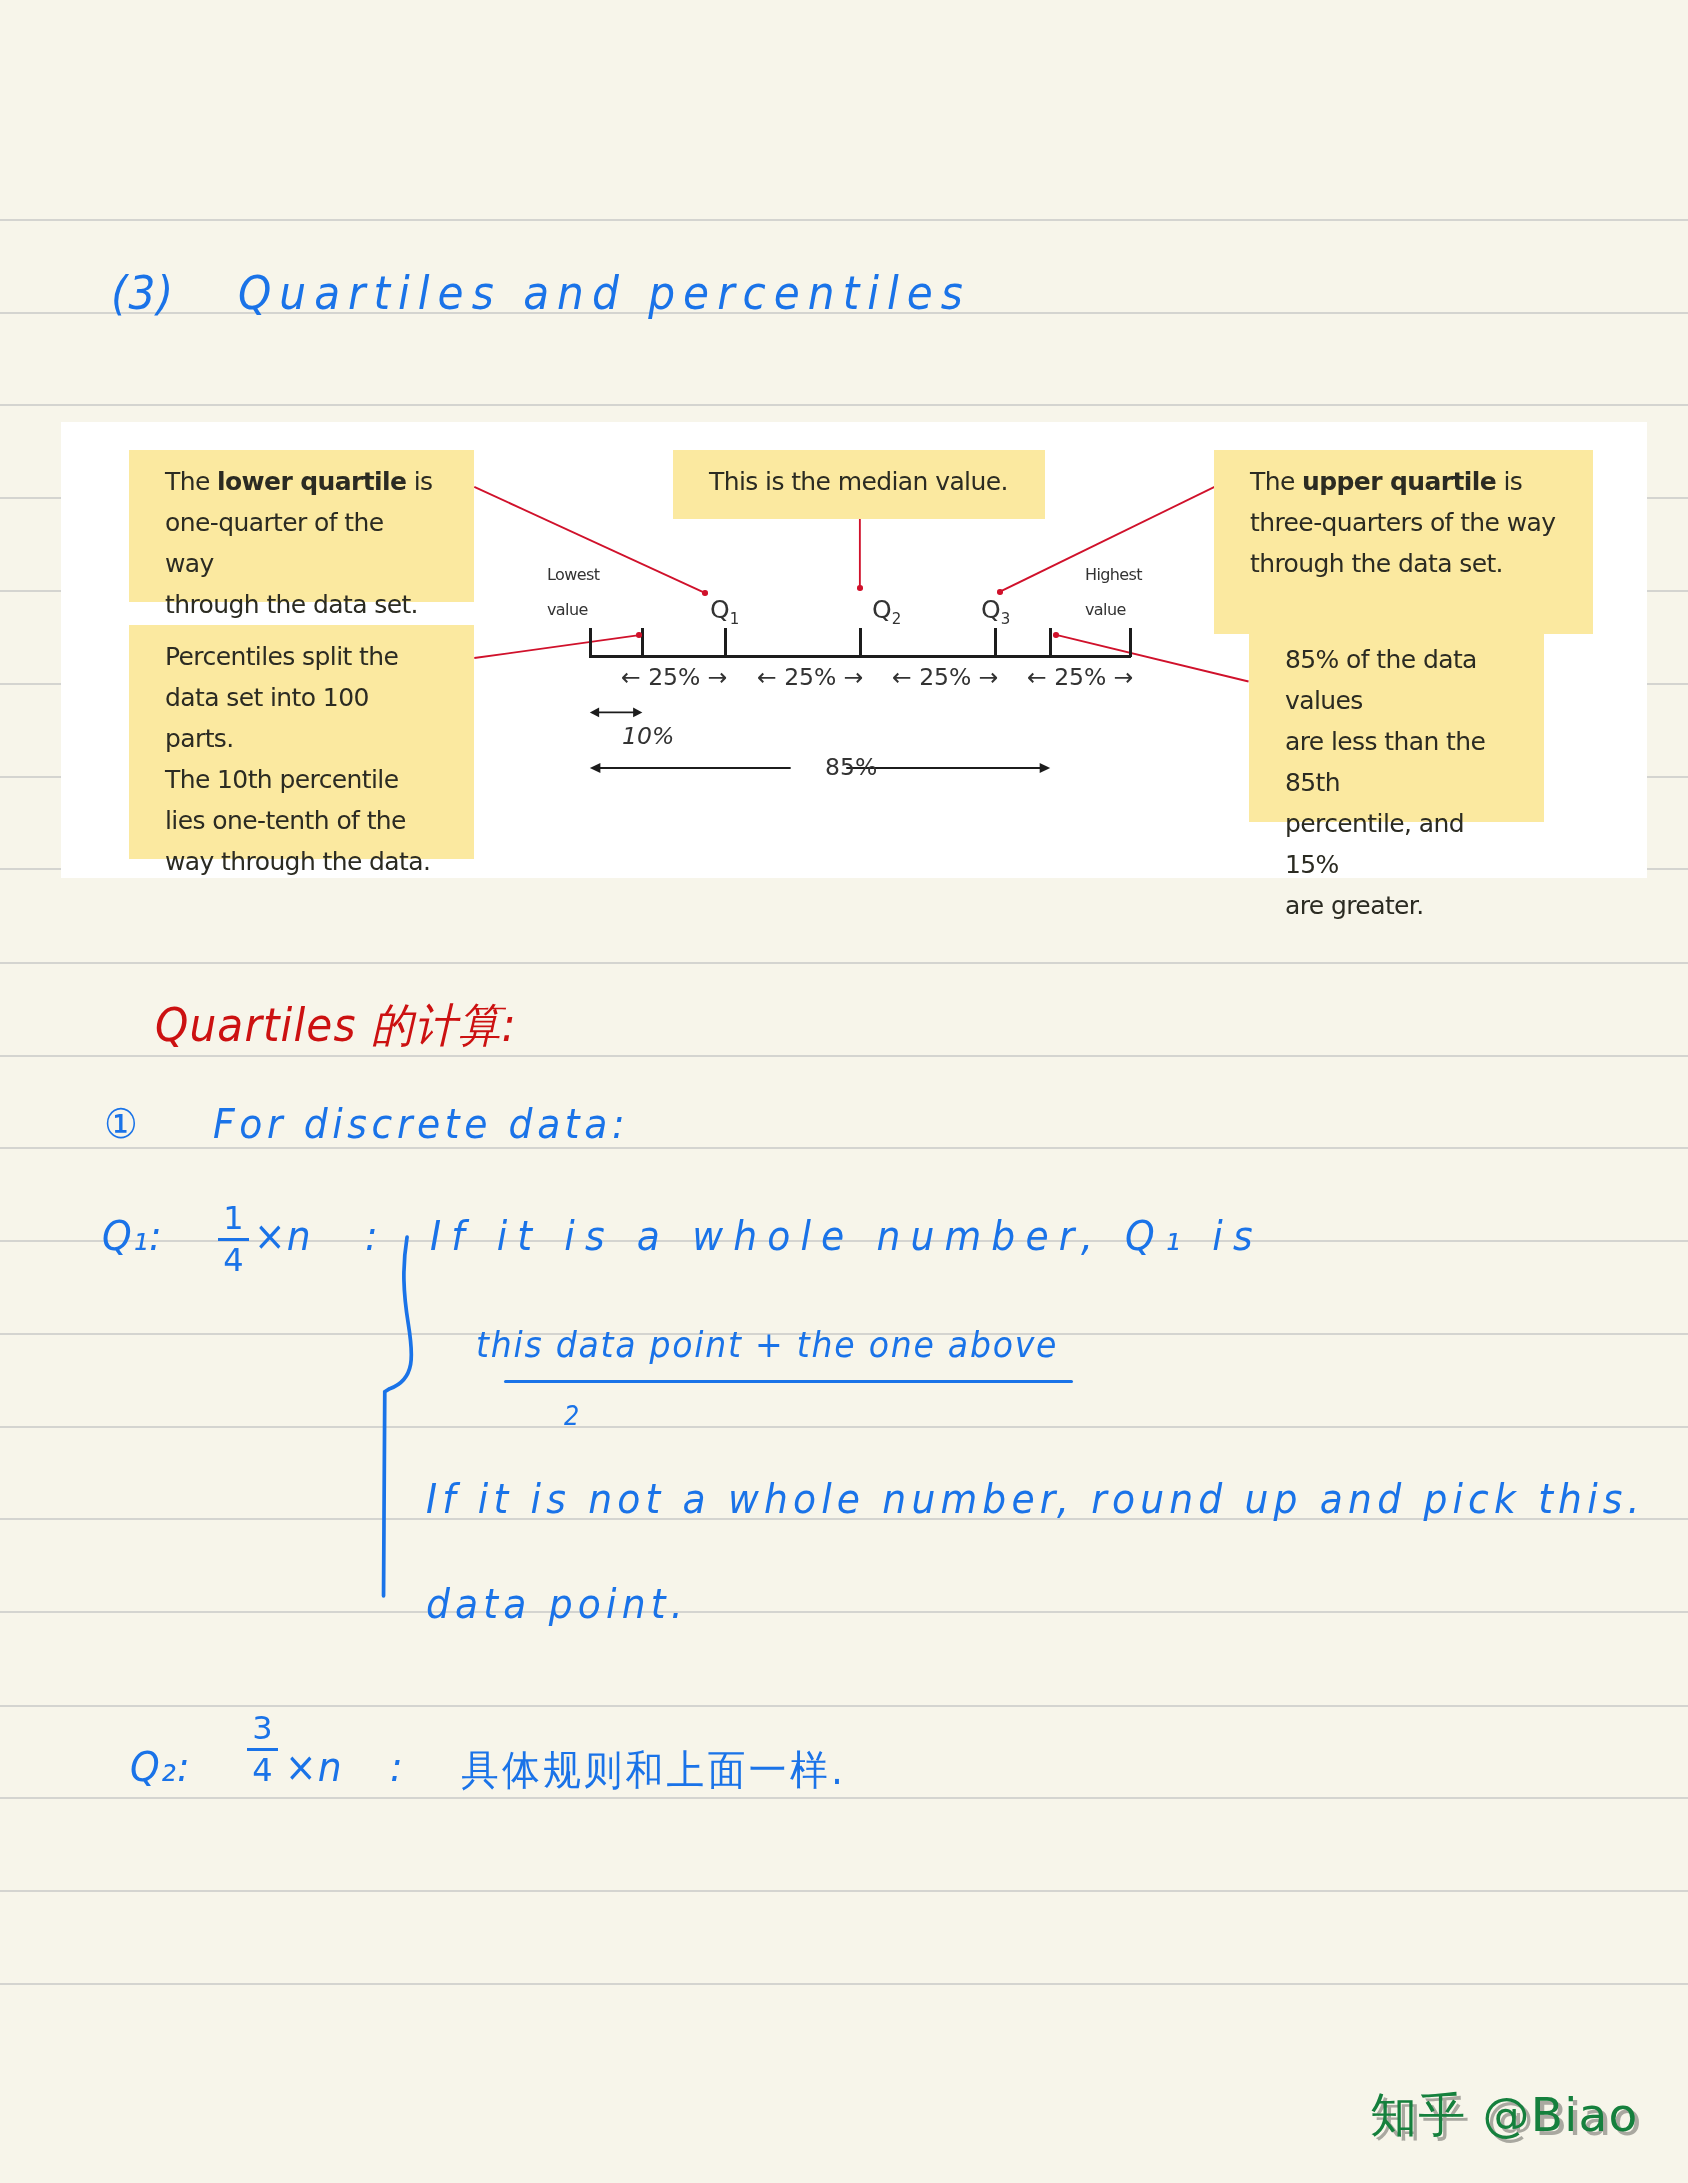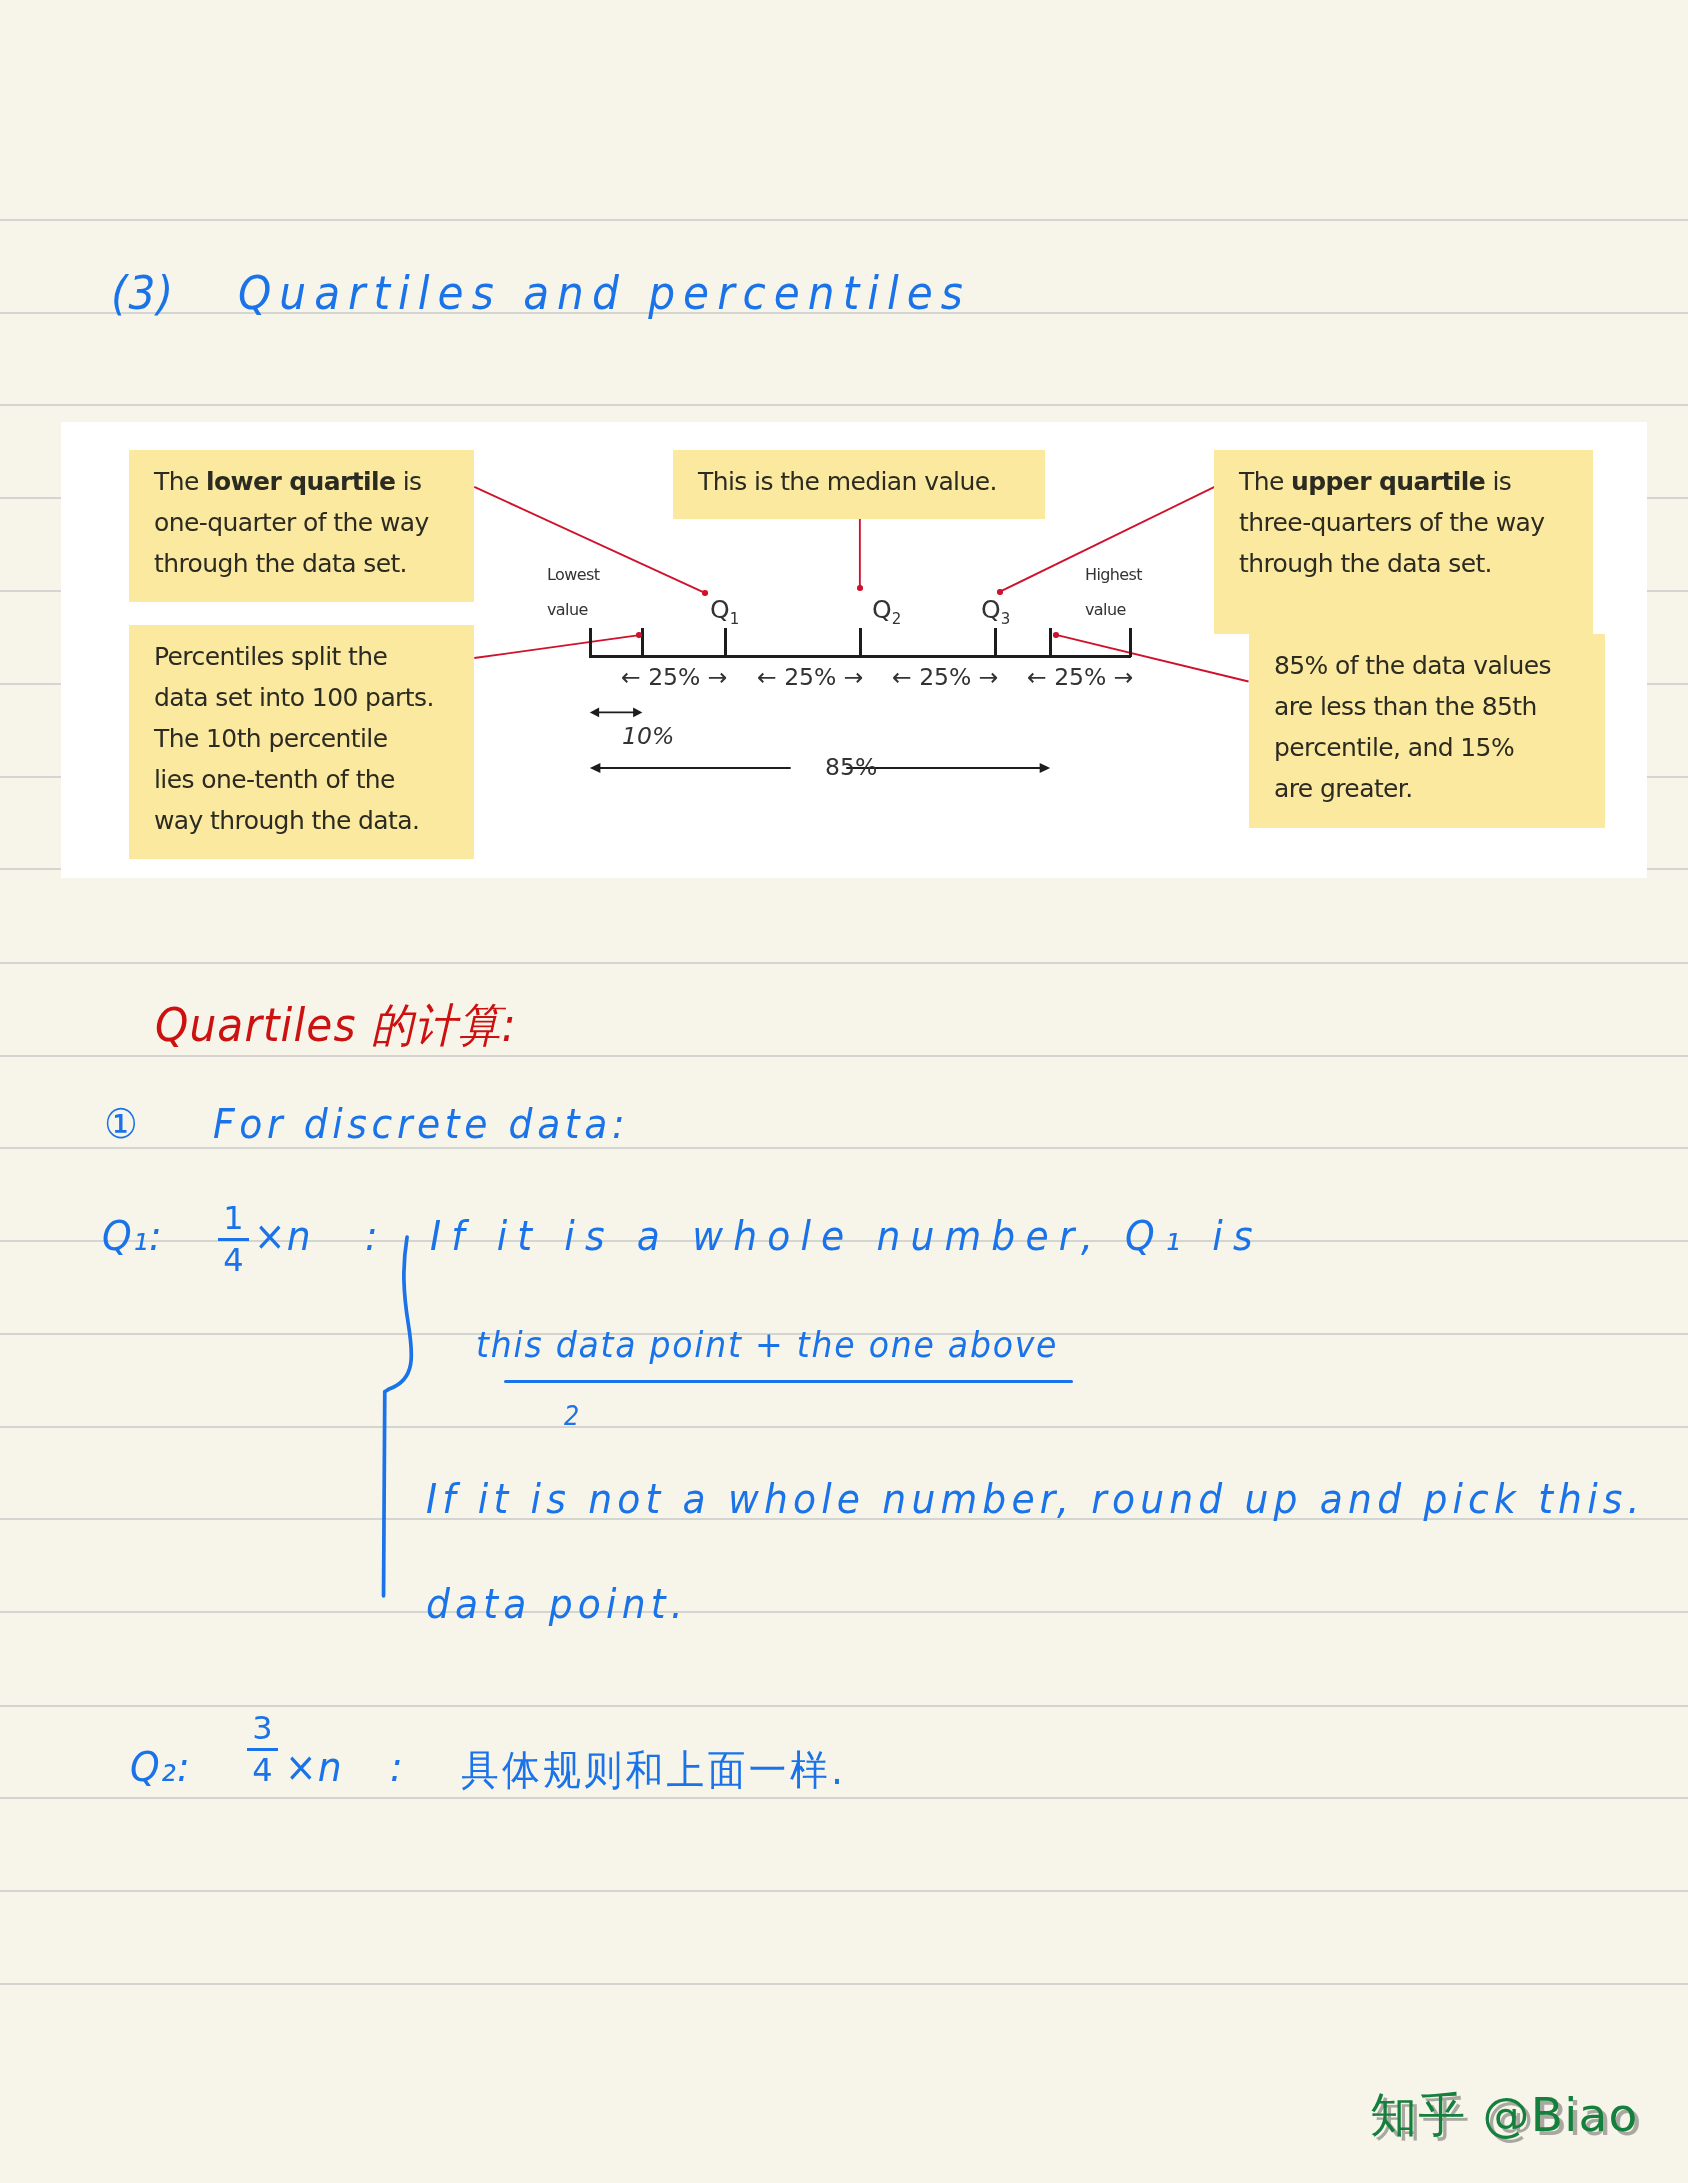--- a/index.html
+++ b/index.html
@@ -10,21 +10,21 @@
   }
   .rule { position:absolute; left:0; width:1688px; height:1.9px; background:#d4d4d0; }
   .hw { position:absolute; color:#1a73e8; font-family:"DejaVu Sans", sans-serif; font-style:italic; white-space:nowrap; letter-spacing:1.2px; transform:scaleX(0.92); transform-origin:left center; }
   .hw.red { color:#cc1111; }
   .title { font-size:46px; font-weight:normal; }
   .body-hw { font-size:41px; }
   .small-hw { font-size:36px; }
 
   
   .diagram { position:absolute; left:61px; top:422px; width:1586px; height:456px; background:#ffffff; }
-  .callout { position:absolute; background:#fbe9a0; color:#2b2b22; font-family:"DejaVu Sans", sans-serif; font-size:25px; line-height:41px; padding:11px 25px; box-sizing:border-box; letter-spacing:-0.6px; }
+  .callout { position:absolute; background:#fbe9a0; color:#2b2b22; font-family:"DejaVu Sans", sans-serif; font-size:25px; line-height:41px; padding:11px 36px; box-sizing:border-box; letter-spacing:-0.6px; }
   .callout b { font-weight:bold; }
   .dlabel { position:absolute; font-family:"DejaVu Sans", sans-serif; font-size:16px; color:#333; text-align:left; line-height:35px; letter-spacing:-0.6px; }
   .axis { position:absolute; background:#1c1c1c; }
   .tick { position:absolute; width:2.5px; height:28.5px; background:#1c1c1c; }
   .qlab { position:absolute; font-size:25px; color:#333; }
   .qlab sub { font-size:15px; }
   .seg { position:absolute; font-size:23.5px; color:#333; white-space:nowrap;margin-left:31px; }
   .dot { position:absolute; width:5.6px; height:5.6px; border-radius:50%; background:#d0112b; }
   svg.lines { position:absolute; left:0; top:0; }
 
@@ -99,21 +99,21 @@
   <div class="callout" style="left:612px; top:28px; width:372px; height:69px;">
     <span>This is the median value.</span>
   </div>
 
   <div class="callout" style="left:1153px; top:28px; width:379px; height:184px;">
     <span>The </span><b>upper quartile</b><span> is</span><br>
     <span>three-quarters of the way</span><br>
     <span>through the data set.</span>
   </div>
 
-  <div class="callout" style="left:1188px; top:212px; width:356px; height:194px;">
+  <div class="callout" style="left:1188px; top:206px; width:295px; height:194px;">
     <span>85% of the data values</span><br>
     <span>are less than the 85th</span><br>
     <span>percentile, and 15%</span><br>
     <span>are greater.</span>
   </div>
 
   <div class="dlabel" style="left:486px; top:135px; width:87px;">
     <span>Lowest</span><br>
     <span>value</span>
   </div>

